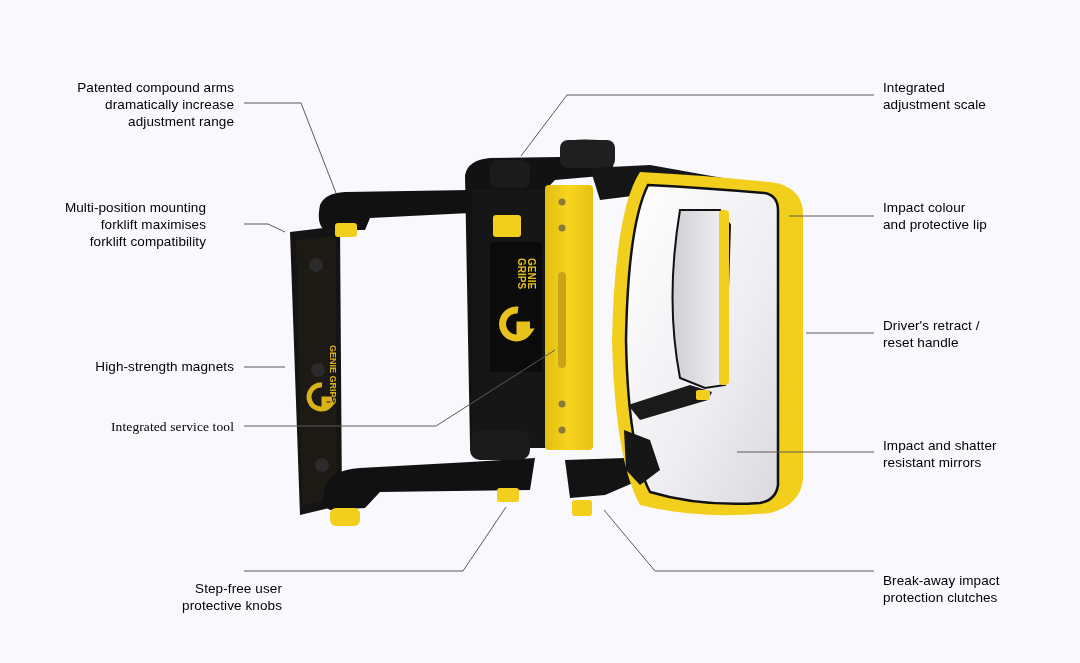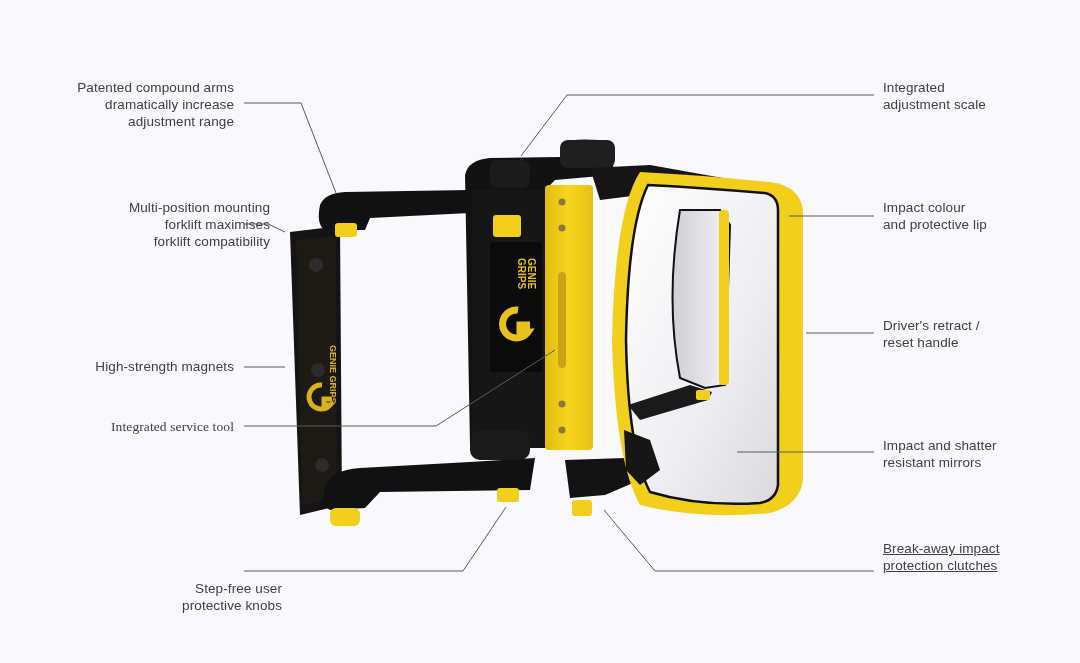--- a/index.html
+++ b/index.html
@@ -1,18 +1,18 @@
 <!DOCTYPE html>
 <html><head>
 <meta charset="utf-8">
 <style>
   html, body { margin:0; padding:0; }
   body { width:1080px; height:663px; background:#f9f9fd; position:relative; overflow:hidden;
          font-family:"Liberation Sans", "DejaVu Sans", sans-serif; color:#2b2b2b; }
-  .label { position:absolute; font-size:13.5px; line-height:17px; color:#404040; font-weight:500; letter-spacing:0.1px; }
+  .label { position:absolute; font-size:13.5px; line-height:17px; color:#000000; font-weight:500; letter-spacing:0.1px; }
   .label.left { text-align:right; }
   .label.right { text-align:left; }
   .label span { display:block; white-space:nowrap; }
   svg.art { position:absolute; left:0; top:0; }
 </style>
 </head>
 <body>
 
 <svg class="art" width="1080" height="663" viewBox="0 0 1080 663">
   <defs>
@@ -112,21 +112,21 @@
     <polyline points="737,452 874,452"></polyline>
     <polyline points="874,571 655,571 604,510"></polyline>
   </g>
 </svg>
 
 <div class="label left" style="right:846px; top:79px;">
   <span>Patented compound arms</span>
   <span>dramatically increase</span>
   <span>adjustment range</span>
 </div>
-<div class="label left" style="right:810px; top:199px;">
+<div class="label left" style="right:874px; top:199px;">
   <span>Multi-position mounting</span>
   <span>forklift maximises</span>
   <span>forklift compatibility</span>
 </div>
 <div class="label left" style="right:846px; top:358px;margin-left:45px;">
   <span>High-strength magnets</span>
 </div>
 <div class="label left" style="right:846px; top:418px;font-family:Liberation Serif, serif;">
   <span>Integrated service tool</span>
 </div>
@@ -144,16 +144,16 @@
   <span>and protective lip</span>
 </div>
 <div class="label right" style="left:883px; top:317px;">
   <span>Driver's retract /</span>
   <span>reset handle</span>
 </div>
 <div class="label right" style="left:883px; top:437px;">
   <span>Impact and shatter</span>
   <span>resistant mirrors</span>
 </div>
-<div class="label right" style="left:883px; top:540px;text-decoration:underline;">
+<div class="label right" style="left:883px; top:572px;">
   <span>Break-away impact</span>
   <span>protection clutches</span>
 </div>
 
 </body></html>

